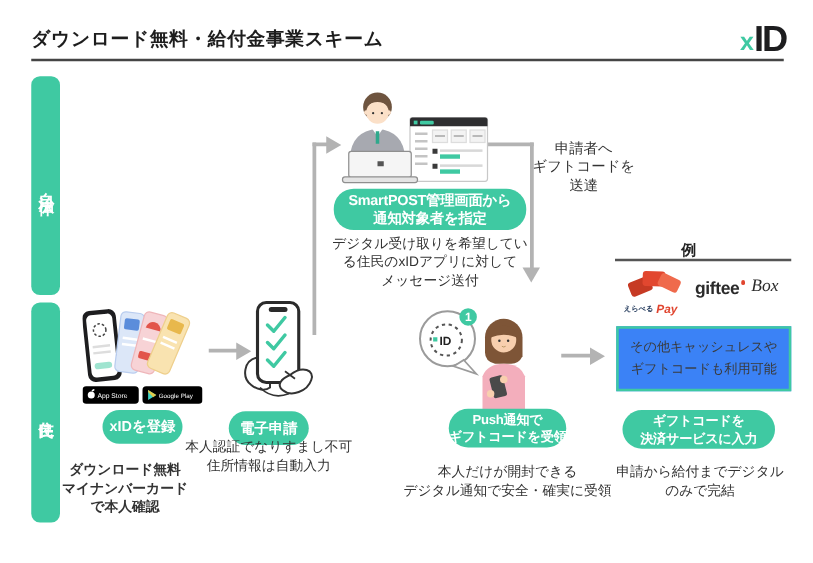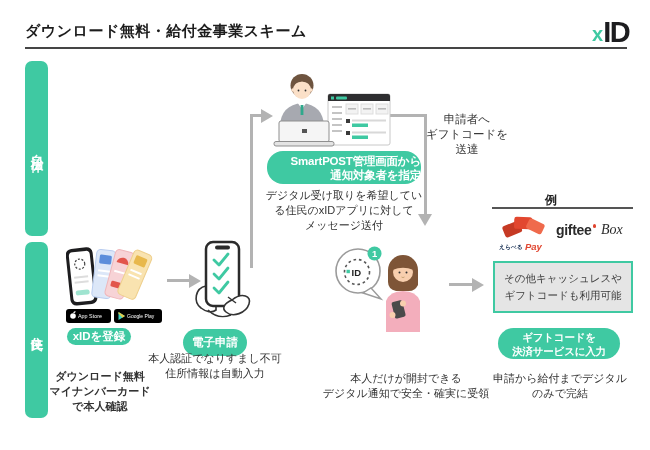--- a/index.html
+++ b/index.html
@@ -19,21 +19,21 @@
   .cline { position:absolute; background:var(--arrow); }
   .arr-right { position:absolute; width:0; height:0; border-top:7px solid transparent; border-bottom:7px solid transparent; border-left:12px solid var(--arrow); }
   .arr-down { position:absolute; width:0; height:0; border-left:7.5px solid transparent; border-right:7.5px solid transparent; border-top:12px solid var(--arrow); }
   .pill { position:absolute; background:var(--accent); color:#fff; font-weight:bold; text-align:center; display:flex; flex-direction:column; justify-content:center; white-space:nowrap; }
   .pill span { display:block; }
   .pill-1l { font-size:11.5px; border-radius:14px; }
   .pill-2l { font-size:10.5px; line-height:14px; border-radius:16px; letter-spacing:-.2px; }
   .desc { position:absolute; transform:translateX(-50%); text-align:center; color:#333; font-size:11px; line-height:15px; white-space:nowrap; }
   .desc span { display:block; }
   .ex-head { font-size:12px; font-weight:bold; color:#222; transform:translateX(-50%); }
-  .note-box { position:absolute; border:2px solid var(--accent); background:#e5e5e5; text-align:center; color:#3a3a3a; font-size:10.5px; line-height:17px; display:flex; flex-direction:column; justify-content:center; white-space:nowrap; }
+  .note-box { position:absolute; border:2px solid var(--accent); background:#3b82f6; text-align:center; color:#3a3a3a; font-size:10.5px; line-height:17px; display:flex; flex-direction:column; justify-content:center; white-space:nowrap; }
   .giftee { display:flex; align-items:flex-start; }
   .giftee-name { font-size:14px; font-weight:bold; color:#2b2b2b; letter-spacing:-.3px; }
   .giftee-dot { width:3.5px; height:3.5px; border-radius:50%; background:#E0452F; margin:2px 2px 0 1px; }
   .giftee-box { font-size:14px; font-style:italic; font-family:"Liberation Serif","DejaVu Serif",serif; color:#2b2b2b; margin-left:3px;text-align:right; }
   .fa { fill:var(--accent); }
   .sa { stroke:var(--accent); }
   svg text { font-family:"Liberation Sans","DejaVu Sans",sans-serif; }
 </style>
 </head>
 <body>
@@ -106,21 +106,21 @@
       <circle cx="43.5" cy="18.5" r="0.9" fill="#333"></circle>
       <path d="M18,54 Q19,33 40,31 Q61,33 62,54 Z" fill="#A7A9B0"></path>
       <path d="M35,30 L40,37 L45,30 Z" fill="#ffffff"></path>
       <rect x="38.6" y="33" width="2.8" height="10" fill="#2FA98C"></rect>
       <rect x="17" y="49" width="50" height="21" rx="2" fill="#f5f5f5" stroke="#8f8f8f"></rect>
       <rect x="12" y="69.5" width="60" height="4.5" rx="2" fill="#e4e4e4" stroke="#8f8f8f"></rect>
       <rect x="40" y="57" width="5" height="4" fill="#555"></rect>
     </g>
   </svg>
 
-  <div class="pill pill-2l" style="left:267px; top:151px; width:154px; height:33px; font-size:11.5px;text-align:right;">
+  <div class="pill pill-2l" style="left:267px; top:151px; width:154px; height:33px; font-size:11.5px;">
     <span>SmartPOST管理画面から</span>
     <span>通知対象者を指定</span>
   </div>
   <div class="desc" style="left:344px; top:188px;">
     <span>デジタル受け取りを希望してい</span>
     <span>る住民のxIDアプリに対して</span>
     <span>メッセージ送付</span>
   </div>
 
   <div class="desc" style="left:467px; top:112px; font-size:11.5px;">
@@ -162,21 +162,21 @@
       <ellipse cx="8.5" cy="66.2" rx="1.3" ry="0.7" fill="#ffffff" transform="rotate(-30 8.5 66.2)"></ellipse>
       <text x="12" y="72" font-size="5.4" fill="#ffffff">App Store</text>
     </g>
     <g>
       <rect x="48" y="63" width="48" height="14" rx="3" fill="#000000"></rect>
       <polygon points="52.5,66 52.5,74 59,70" fill="#3FD4C5"></polygon>
       <polygon points="52.5,66 59,70 56.5,71.8 52.5,67.5" fill="#F3C93C" opacity="0.9"></polygon>
       <text x="61" y="72" font-size="5" fill="#ffffff">Google Play</text>
     </g>
   </svg>
-  <div class="pill pill-1l" style="left:67px; top:328px; width:64px; height:17px;">
+  <div class="pill pill-1l" style="left:82px; top:328px; width:64px; height:27px;">
     <span>xIDを登録</span>
   </div>
   <div class="desc" style="left:100px; top:369px;font-weight:bold;">
     <span>ダウンロード無料</span>
     <span>マイナンバーカード</span>
     <span>で本人確認</span>
   </div>
 
   <svg class="abs" style="left:186px; top:240px;" width="70" height="82" viewBox="0 0 70 82">
     <path d="M20,46 C9,48 7,62 15,68 C20,72 26,73 30,70 L30,50 Z" fill="#ffffff" stroke="#333" stroke-width="1.6"></path>
@@ -213,20 +213,24 @@
     <g>
       <circle cx="27" cy="27" r="22" fill="#ffffff" stroke="#9b9b9b" stroke-width="1.6"></circle>
       <path d="M40,44 L50,55 L32,49 Z" fill="#ffffff" stroke="#9b9b9b" stroke-width="1.4"></path>
       <circle cx="26" cy="28" r="12.5" fill="none" stroke="#555" stroke-width="1.6" stroke-dasharray="2.6 2.9"></circle>
       <rect class="fa" x="15.5" y="25.8" width="3.4" height="3.4"></rect>
       <text x="20.5" y="32" font-size="9.5" font-weight="bold" fill="#222">ID</text>
       <circle class="fa" cx="43.5" cy="9.5" r="7"></circle>
       <text x="41" y="13" font-size="9.5" font-weight="bold" fill="#ffffff">1</text>
     </g>
   </svg>
+  <div class="pill pill-2l" style="left:359px; top:327px; width:94px; height:31px;">
+    <span>Push通知で</span>
+    <span>ギフトコードを受領</span>
+  </div>
   <div class="desc" style="left:406px; top:371px;">
     <span>本人だけが開封できる</span>
     <span>デジタル通知で安全・確実に受領</span>
   </div>
 
   <div class="abs ex-head" style="left:551px; top:192px;">例</div>
   <div class="abs rule" style="left:492px; top:207px; width:141px; height:1.5px; background:#555;"></div>
 
   <svg class="abs" style="left:497px; top:211px;" width="54" height="42" viewBox="0 0 54 42">
     <g transform="rotate(-22 16 20)">

